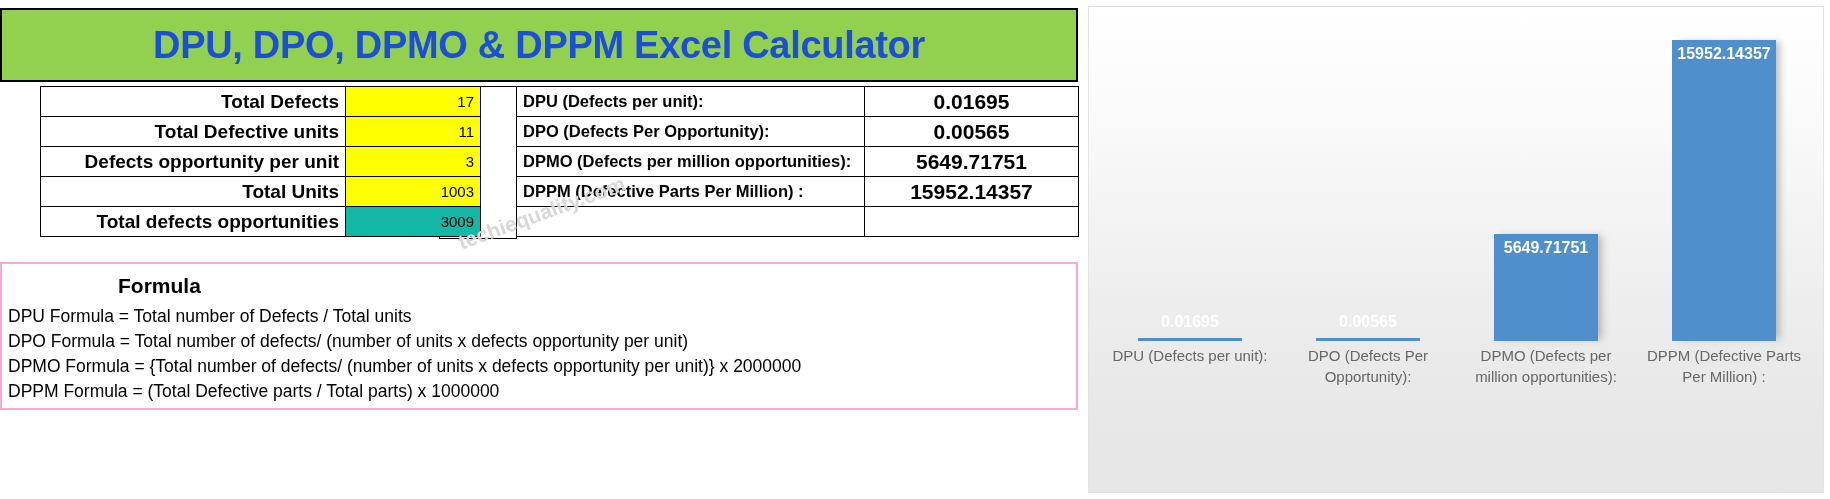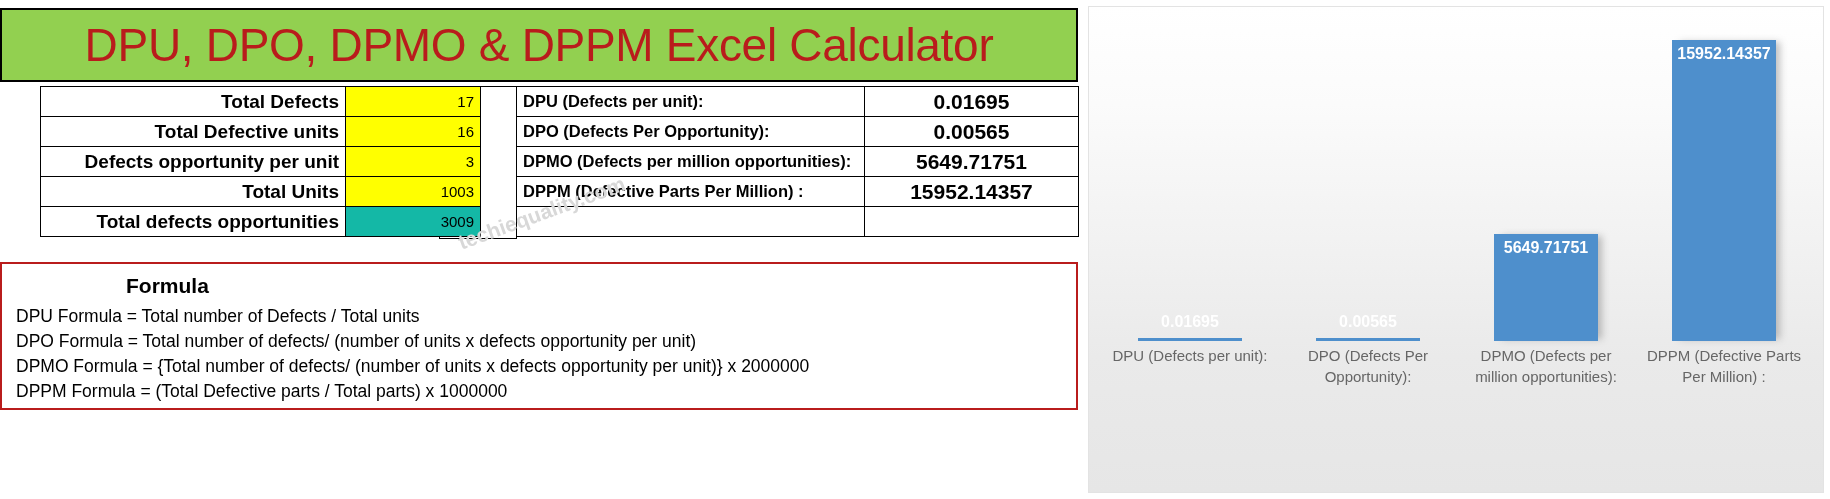--- a/index.html
+++ b/index.html
@@ -36,23 +36,23 @@
     width: 1078px;
     height: 74px;
     background: #92d050;
     border: 2px solid #000000;
     box-sizing: border-box;
     display: flex;
     align-items: center;
     justify-content: center;
   }
   .title-bar .title-text {
-    font-size: 46px;
-    font-weight: normal;
-    color: #b91c1c;
+    font-size: 38px;
+    font-weight: bold;
+    color: #1d4ed8;
     letter-spacing: -0.3px;
     white-space: nowrap;
   }
 
   
   .input-table {
     position: absolute;
     left: 0;
     top: 86px;
     width: 440px;
@@ -131,24 +131,24 @@
     background: #ffffff;
   }
 
   
   .formula-box {
     position: absolute;
     left: 0;
     top: 262px;
     width: 1078px;
     height: 148px;
-    border: 2px solid #b91c1c;
+    border: 2px solid #f9a8d4;
     box-sizing: border-box;
     background: #ffffff;
-    padding: 8px 6px 0 14px;
+    padding: 8px 6px 0 6px;
   }
   .formula-title {
     font-size: 21px;
     font-weight: bold;
     color: #000000;
     margin: 2px 0 6px 110px;
   }
   .formula-line {
     font-size: 17.5px;
     color: #000000;
@@ -262,21 +262,21 @@
     <div class="gap-box"></div>
 
     <table class="input-table">
       <tbody>
         <tr>
           <td class="label">Total Defects</td>
           <td class="value">17</td>
         </tr>
         <tr>
           <td class="label">Total Defective units</td>
-          <td class="value">16</td>
+          <td class="value">11</td>
         </tr>
         <tr>
           <td class="label">Defects opportunity per unit</td>
           <td class="value">3</td>
         </tr>
         <tr>
           <td class="label">Total Units</td>
           <td class="value">1003</td>
         </tr>
         <tr>

